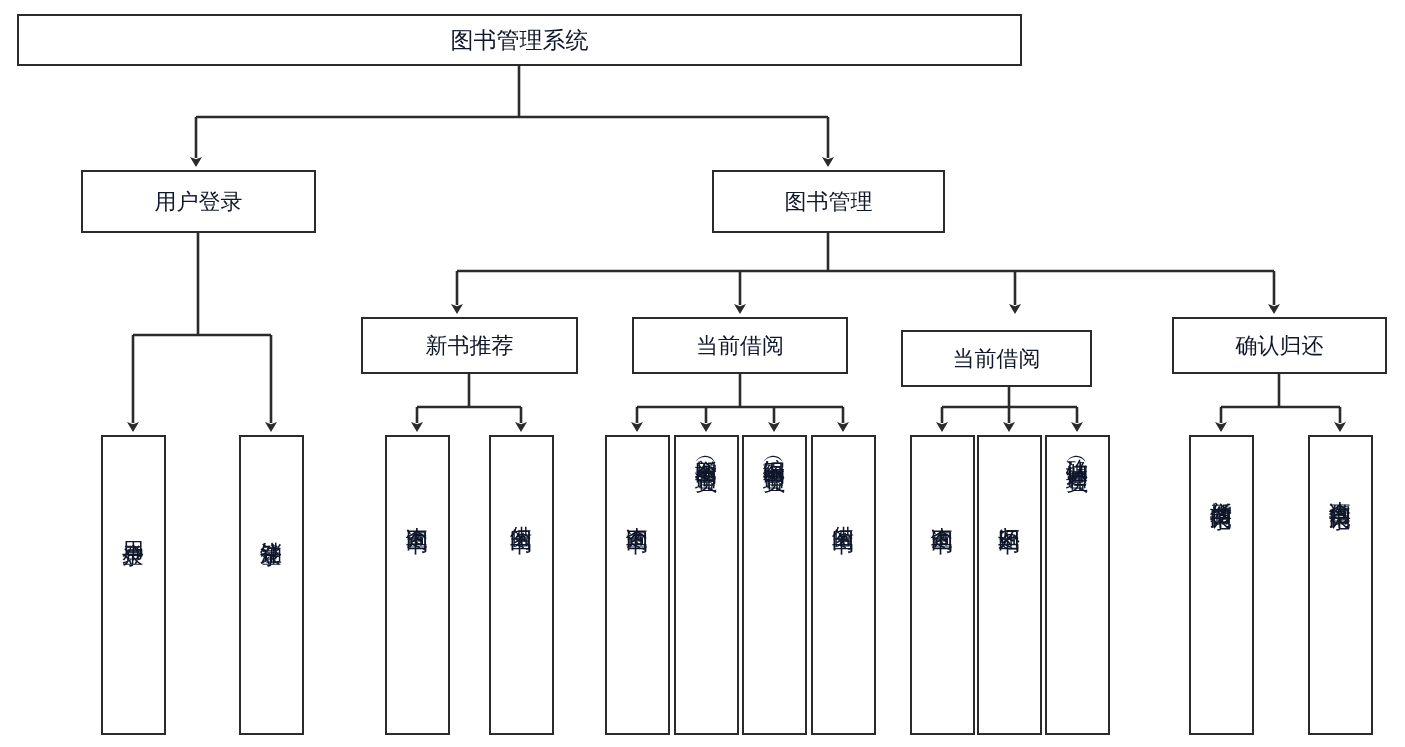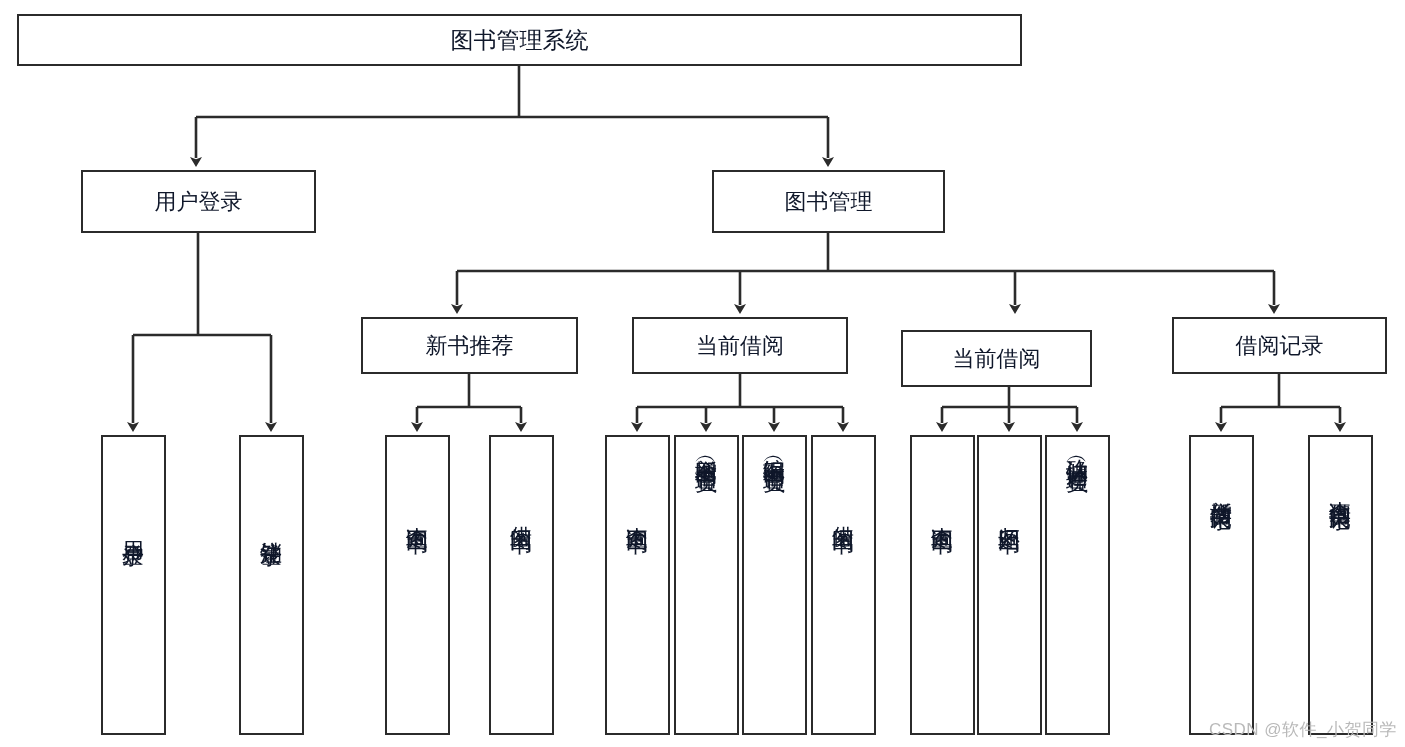--- a/index.html
+++ b/index.html
@@ -125,21 +125,21 @@
   <div class="node lvl2" style="left:712px; top:170px; width:233px; height:63px;">
     <span>图书管理</span>
   </div>
   <div class="node lvl3" style="left:632px; top:317px; width:216px; height:57px;">
     <span>当前借阅</span>
   </div>
   <div class="node lvl3" style="left:901px; top:330px; width:191px; height:57px;">
     <span>当前借阅</span>
   </div>
   <div class="node lvl3" style="left:1172px; top:317px; width:215px; height:57px;">
-    <span>借阅记录</span>
+    <span>确认归还</span>
   </div>
 
   <div class="node leaf" style="left:101px; top:435px; width:65px; height:300px; padding-top:86px;">
     <span class="vtext">用户登录</span>
   </div>
   <div class="node leaf" style="left:239px; top:435px; width:65px; height:300px; padding-top:86px;">
     <span class="vtext">注销登录</span>
   </div>
 
   <div class="node leaf" style="left:385px; top:435px; width:65px; height:300px; padding-top:72px;">
@@ -172,15 +172,14 @@
     <span class="vtext">确认归还（管理员）</span>
   </div>
 
   <div class="node leaf" style="left:1189px; top:435px; width:65px; height:300px; padding-top:46px;">
     <span class="vtext">新增借阅记录</span>
   </div>
   <div class="node leaf" style="left:1308px; top:435px; width:65px; height:300px; padding-top:46px;">
     <span class="vtext">查询借阅记录</span>
   </div>
 
-  <div class="watermark">CSDN @软件_小贺同学</div>
 
 </div>
 
 </body></html>

